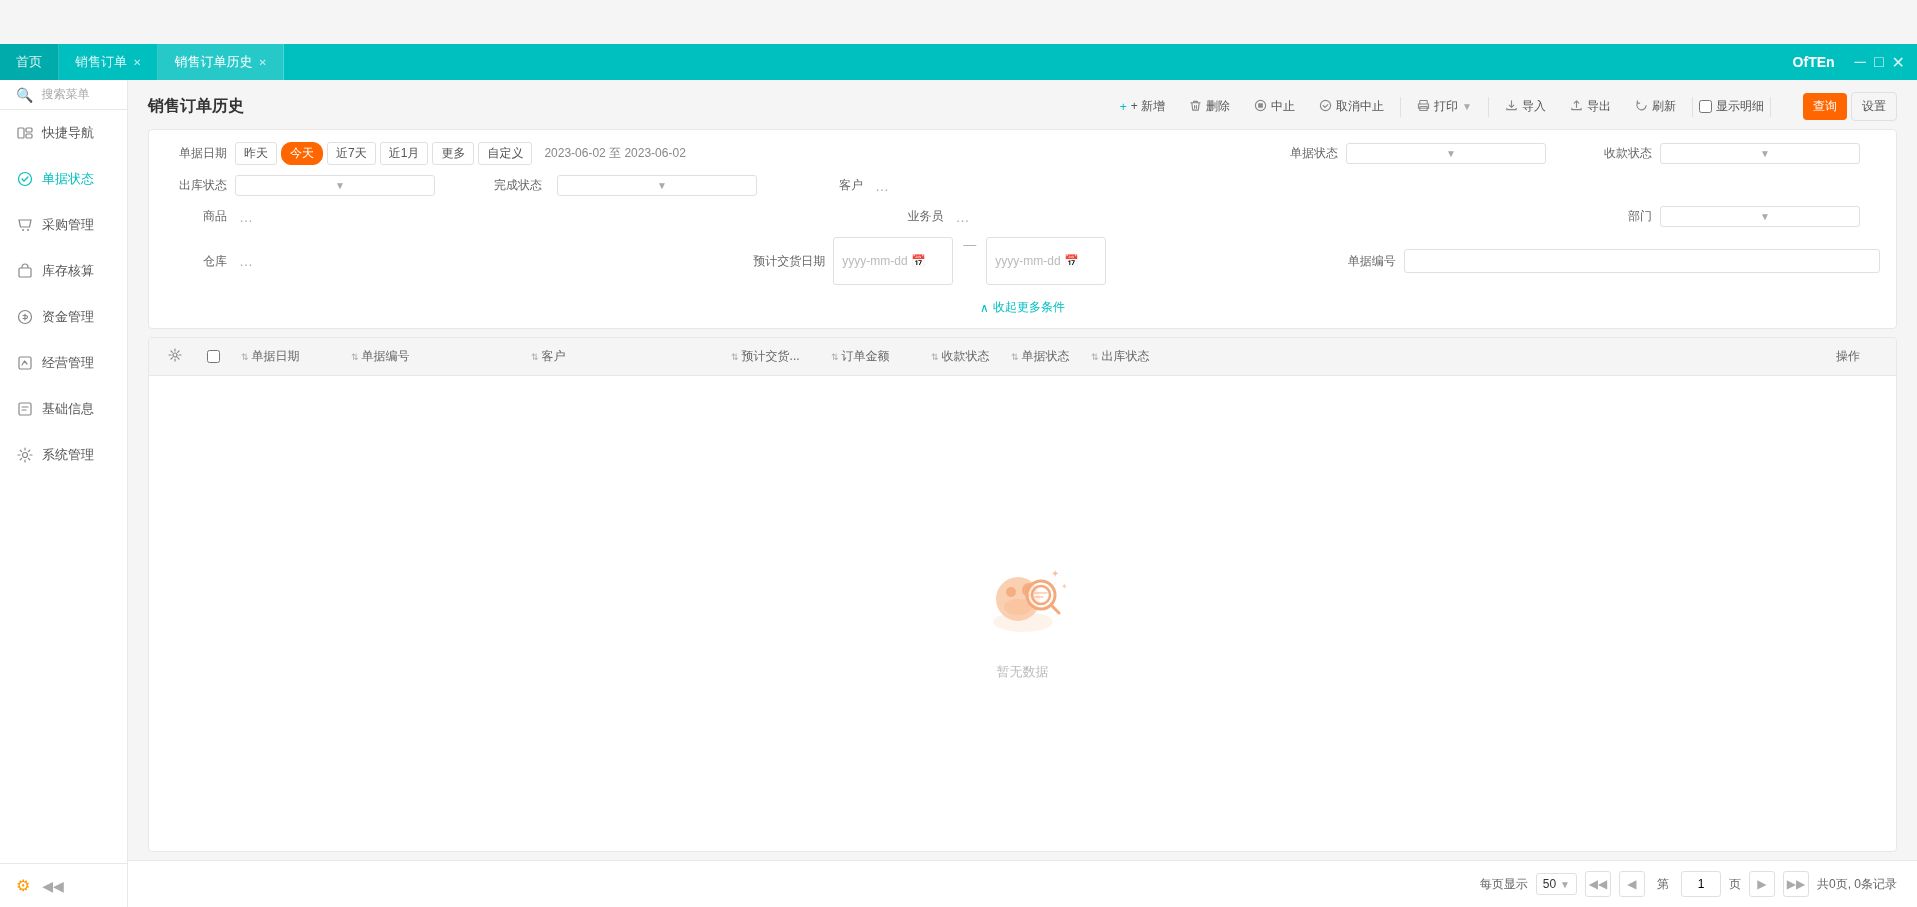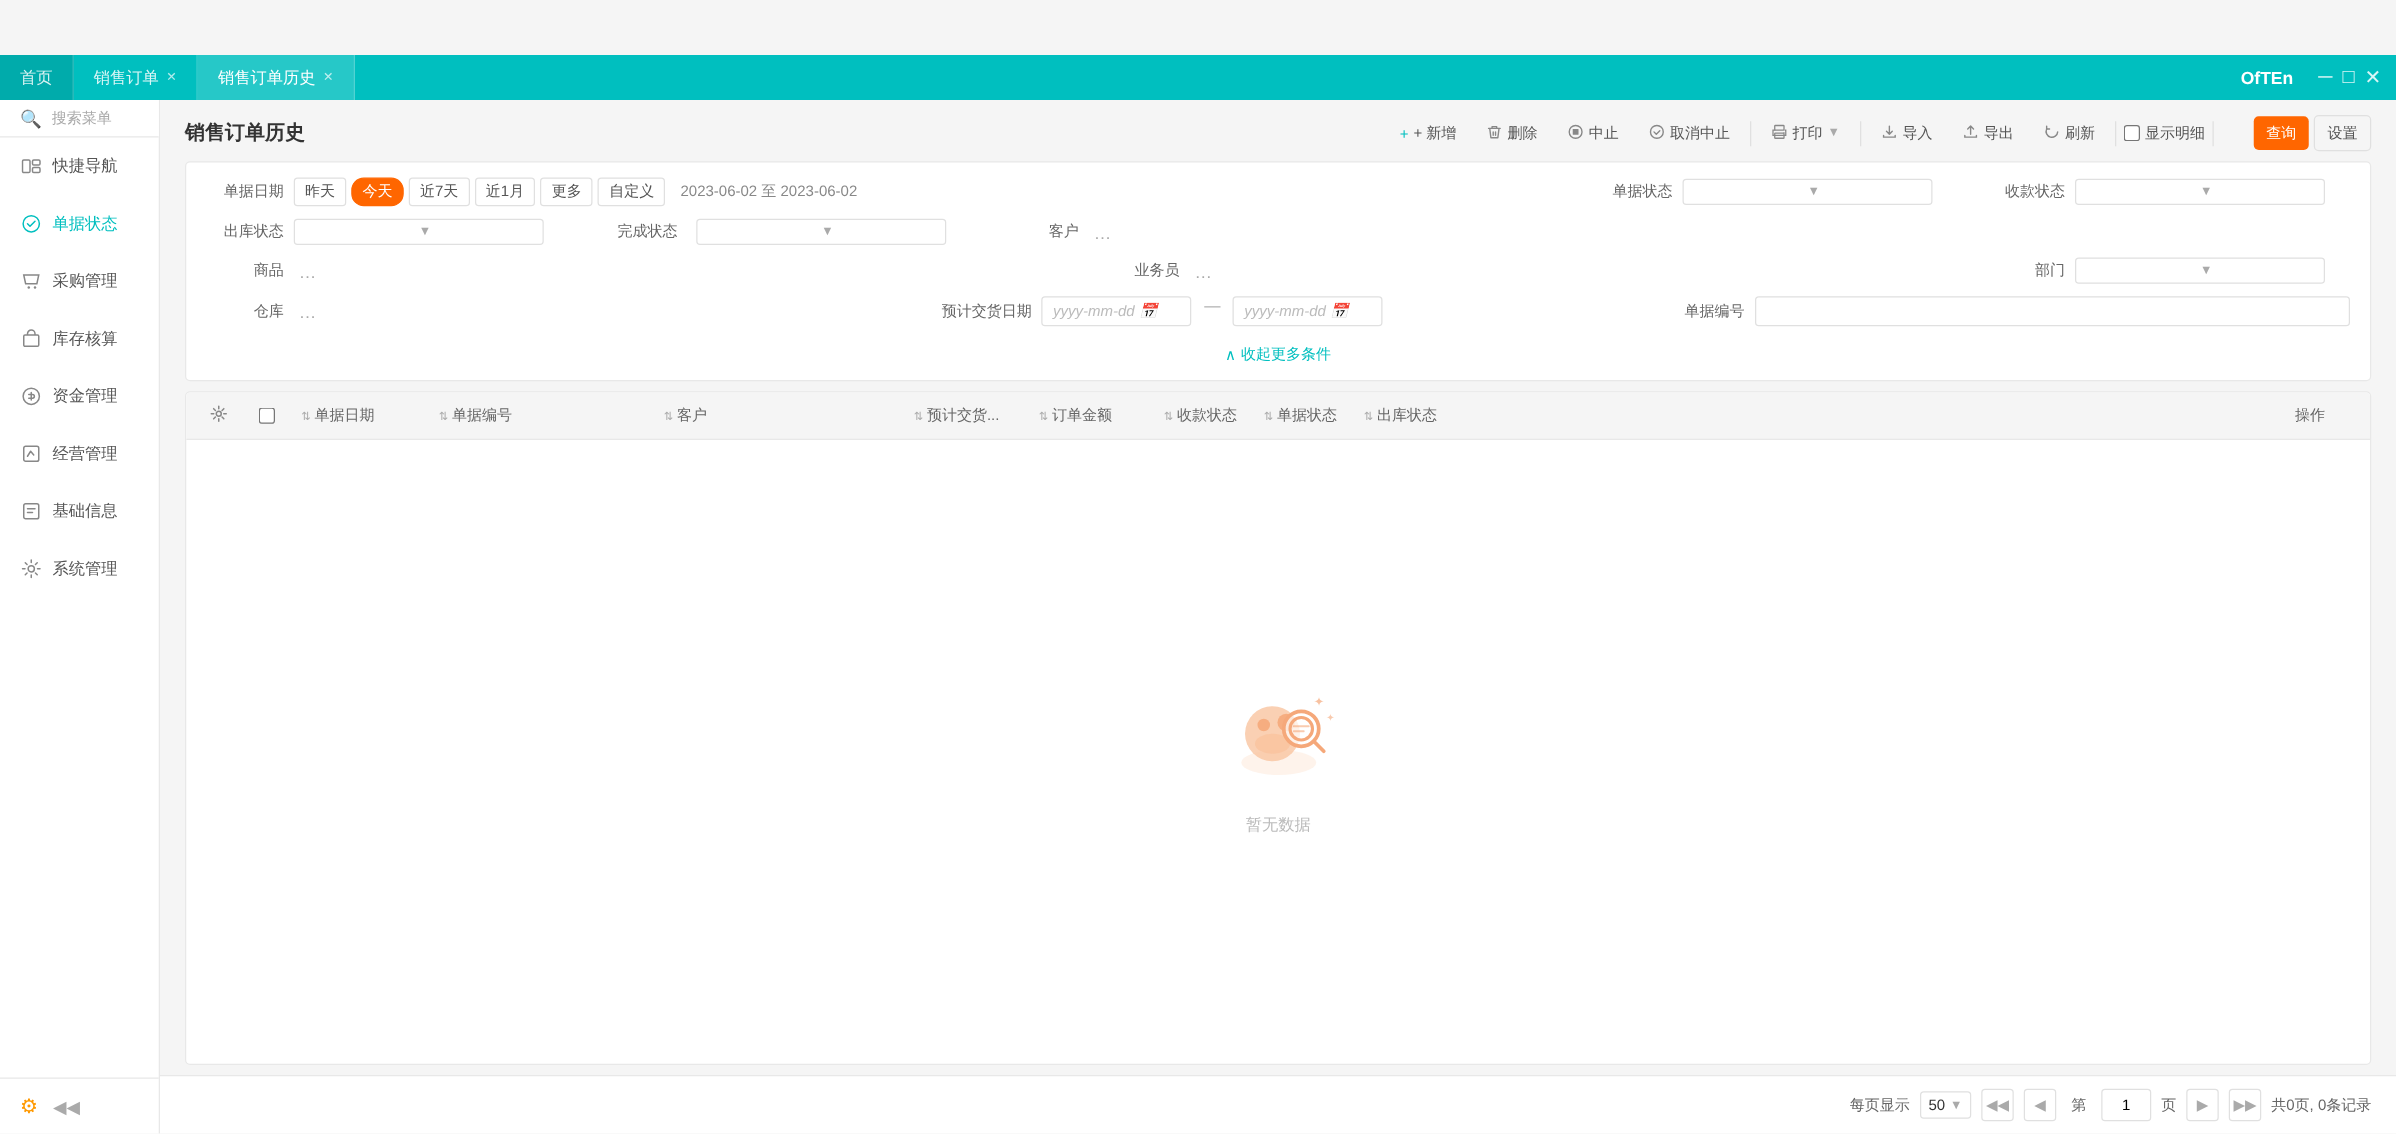--- a/index.html
+++ b/index.html
@@ -49,21 +49,21 @@
     .date-group { display: flex; align-items: center; gap: 4px; }
     .date-btn { padding: 2px 8px; border: 1px solid #e0e0e0; border-radius: 3px; cursor: pointer; font-size: 12px; color: #555; background: #fff; }
     .date-btn.active { background: #ff6600; color: #fff; border-color: #ff6600; border-radius: 10px; }
     .date-range { font-size: 12px; color: #888; margin-left: 8px; }
     .select-control { display: flex; align-items: center; border: 1px solid #e0e0e0; border-radius: 3px; padding: 4px 8px; background: #fff; min-width: 200px; cursor: pointer; }
     .select-control span { flex: 1; color: #bbb; font-size: 12px; }
     .select-control .arrow { color: #aaa; font-size: 10px; }
     .dots-btn { color: #aaa; cursor: pointer; font-size: 14px; padding: 0 4px; }
     .filter-input { border: 1px solid #e0e0e0; border-radius: 3px; padding: 4px 8px; font-size: 12px; color: #333; background: #fff; flex: 1; }
     .filter-input::placeholder { color: #bbb; }
-    .date-picker-input { border: 1px solid #e0e0e0; border-radius: 3px; padding: 4px 8px; font-size: 12px; color: #bbb; background: #fff; width: 120px; display: flex; align-items: center; gap: 4px; cursor: pointer; font-style: italic; }
+    .date-picker-input { border: 1px solid #e0e0e0; border-radius: 3px; padding: 16px 8px; font-size: 12px; color: #bbb; background: #fff; width: 120px; display: flex; align-items: center; gap: 4px; cursor: pointer; }
     .collapse-row { display: flex; align-items: center; justify-content: center; padding: 4px 0 0; }
     .collapse-btn { color: #00bfbf; font-size: 12px; cursor: pointer; display: flex; align-items: center; gap: 4px; }
 
     
     .table-area { background: #fff; margin: 0 20px 8px; border-radius: 4px; flex: 1; border: 1px solid #e8e8e8; overflow: hidden; display: flex; flex-direction: column; }
     .table-header { display: flex; align-items: center; background: #f5f5f5; border-bottom: 1px solid #e8e8e8; padding: 0 8px; }
     .th { padding: 10px 8px; font-size: 12px; color: #666; font-weight: normal; display: flex; align-items: center; gap: 3px; flex-shrink: 0; }
     .th.check { width: 40px; justify-content: center; }
     .th.settings { width: 36px; justify-content: center; }
     .th.actions { margin-left: auto; width: 60px; text-align: center; }

